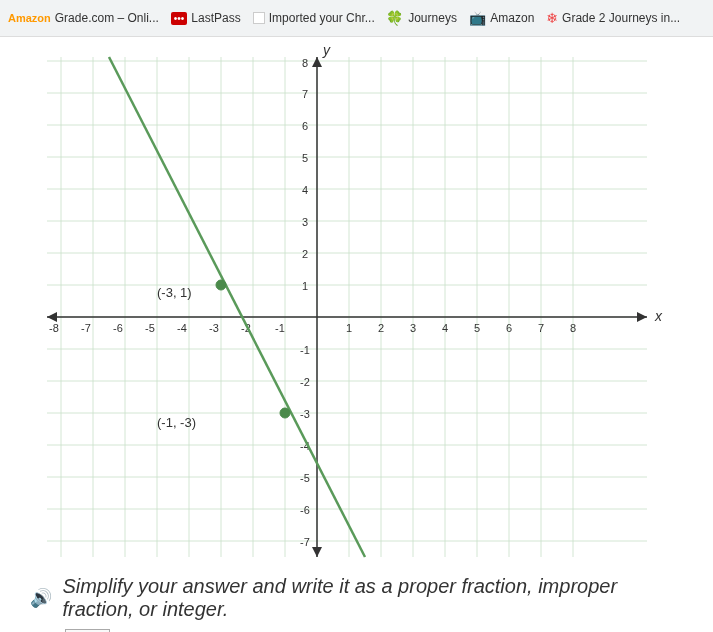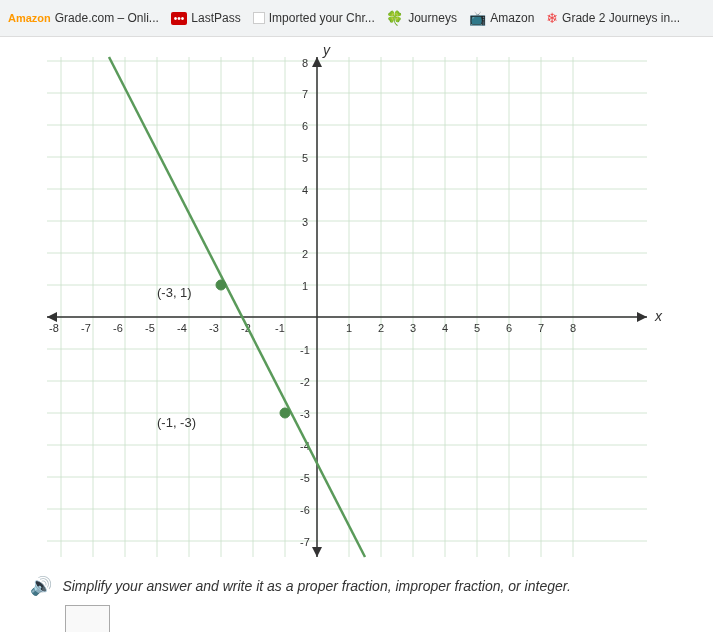--- a/index.html
+++ b/index.html
@@ -59,21 +59,21 @@
     .footer {
       display: flex;
       align-items: center;
       gap: 10px;
       padding: 8px 20px;
       width: 100%;
     }
 
     .footer-text {
       font-style: italic;
-      font-size: 14px;
+      font-size: 20px;
       color: #333;
     }
 
     .answer-box {
       width: 45px;
       height: 28px;
       border: 1px solid #aaa;
       background: #f9f9f9;
     }
 

